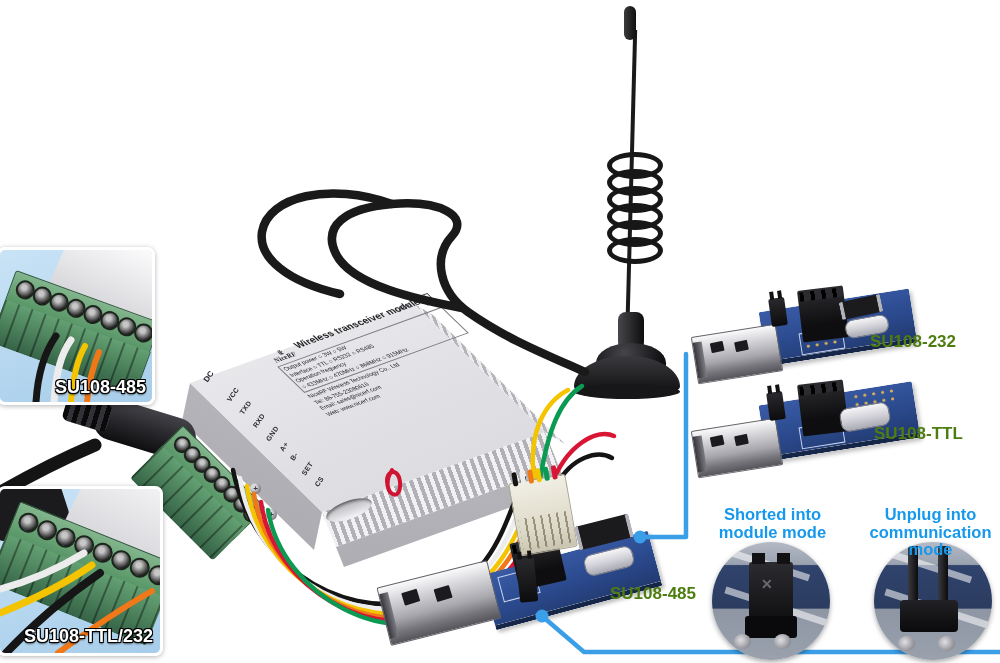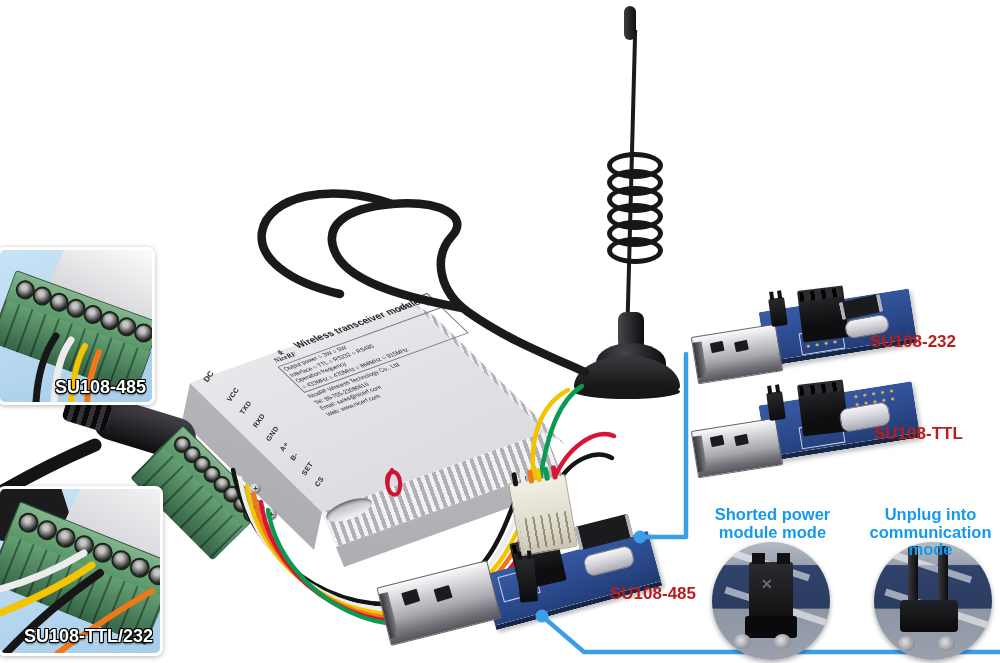--- a/index.html
+++ b/index.html
@@ -76,21 +76,21 @@
   .jmp{position:absolute;background:linear-gradient(180deg,#2a2a2e,#0c0c0e);border-radius:2px;}
   .jmp::before,.jmp::after{content:"";position:absolute;top:-7px;width:4px;height:8px;background:#111;}
   .jmp::before{left:2px;} .jmp::after{right:2px;}
   .conn{position:absolute;background:linear-gradient(180deg,#f1efe4 0%,#ddd9c8 70%,#c8c4b0 100%);
     border:1px solid #aaa792;border-radius:3px;}
   .conn-slots{position:absolute;left:3px;right:3px;bottom:4px;height:45%;
     background:repeating-linear-gradient(90deg,rgba(0,0,0,0) 0 6px,rgba(90,85,60,.55) 6px 8px);}
   .wstub{position:absolute;top:-11px;width:5px;height:14px;border-radius:2px;}
 
   
-  .lbl-black{position:absolute;font:bold 17px "Liberation Sans",sans-serif;color:#b91c1c;white-space:nowrap;text-align:right;}
+  .lbl-black{position:absolute;font:bold 17px "Liberation Sans",sans-serif;color:#4d7c0f;white-space:nowrap;text-align:right;}
   .callout-text{position:absolute;text-align:center;font:bold 16.5px/17.5px "Liberation Sans",sans-serif;}
   .inset{position:absolute;border:3px solid #fff;border-radius:8px;overflow:hidden;
     background:linear-gradient(160deg,#c9e3f6 0%,#a7cdea 100%);box-shadow:0 1px 5px rgba(0,0,0,.3);}
   .inset-label{position:absolute;font:bold 18px "Liberation Sans",sans-serif;color:#fff;white-space:nowrap;
     text-shadow:-1px -1px 0 #000,1px -1px 0 #000,-1px 1px 0 #000,1px 1px 0 #000,0 2px 2px rgba(0,0,0,.6);}
   .circle-inset{position:absolute;width:118px;height:118px;border-radius:50%;overflow:hidden;
     background:linear-gradient(180deg,#b4bac5 0%,#9aa2b0 19%,#30436c 20%,#2b3c60 56%,#8e96a4 57%,#9aa1ad 100%);
     box-shadow:0 2px 5px rgba(0,0,0,.35);}
   .streak{position:absolute;width:120px;height:7px;background:rgba(255,255,255,.55);transform:rotate(18deg);}
 
@@ -278,21 +278,21 @@
     <div class="streak" style="left:-20px;top:16px;"></div>
     <div class="streak" style="left:8px;top:68px;width:140px;"></div>
     <div class="abs" style="left:34px;top:4px;width:10px;height:60px;background:linear-gradient(90deg,#3a3a40,#0c0c0e);"></div>
     <div class="abs" style="left:64px;top:4px;width:10px;height:60px;background:linear-gradient(90deg,#3a3a40,#0c0c0e);"></div>
     <div class="abs" style="left:26px;top:58px;width:58px;height:32px;background:linear-gradient(180deg,#222226,#0a0a0c);border-radius:4px;"></div>
     <div class="abs" style="left:24px;top:94px;width:17px;height:15px;border-radius:50%;background:radial-gradient(circle at 40% 40%,#e0e0e4,#6e6e76);"></div>
     <div class="abs" style="left:64px;top:94px;width:17px;height:15px;border-radius:50%;background:radial-gradient(circle at 40% 40%,#e0e0e4,#6e6e76);"></div>
   </div>
 
   <div class="callout-text" style="left:700px;top:506px;width:145px;color:#1699ec;z-index:5;">
-    <div>Shorted power</div>
+    <div>Shorted into</div>
     <div>module mode</div>
   </div>
   <div class="callout-text" style="left:848px;top:506px;width:165px;color:#1699ec;z-index:5;">
     <div>Unplug into</div>
     <div>communication mode</div>
   </div>
 
   <div class="inset" style="left:-3px;top:247px;width:152px;height:152px;z-index:5;">
     <div class="abs" style="left:58px;top:-12px;width:130px;height:78px;transform:rotate(24deg);background:linear-gradient(180deg,#fdfdfe,#d6d6da);"></div>
     <div class="tbody" style="left:16px;top:20px;width:152px;height:50px;transform:rotate(20deg);transform-origin:0 0;">

